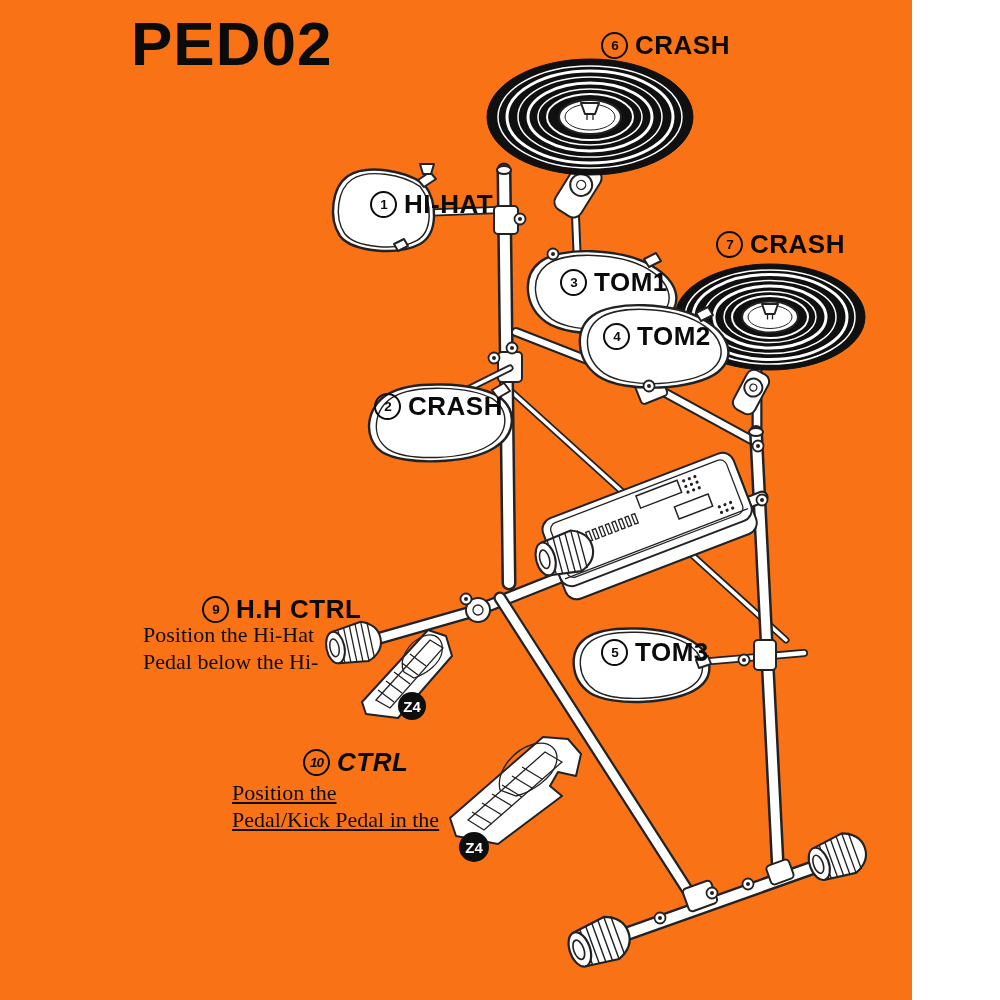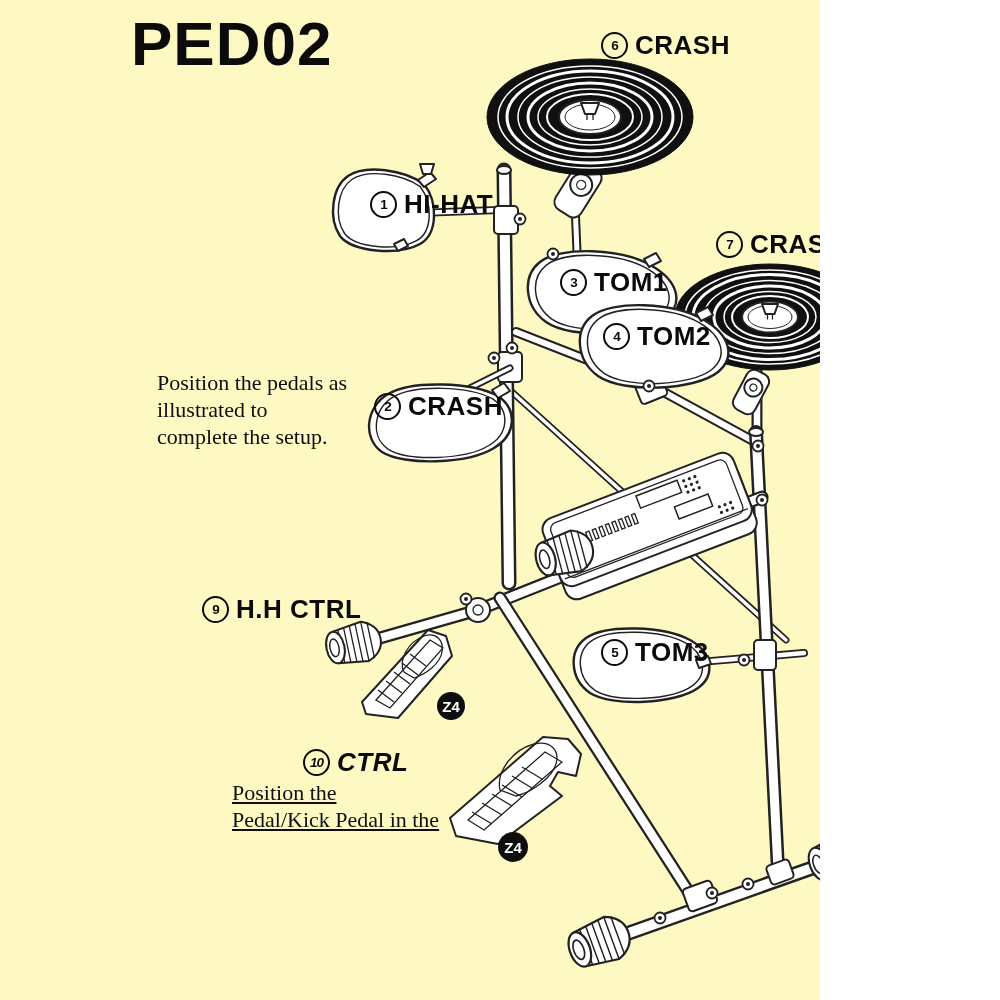--- a/index.html
+++ b/index.html
@@ -1,30 +1,30 @@
 <!DOCTYPE html>
 <html><head>
 <meta charset="utf-8">
 <style>
   html,body{margin:0;padding:0;background:#fff;}
-  .page{position:relative;width:820px;height:1000px;background:#fef9c3;overflow:hidden;
+  .page{position:relative;width:912px;height:1000px;background:#f97316;overflow:hidden;
         font-family:"Liberation Sans","DejaVu Sans",sans-serif;color:#111;}
   .art{position:absolute;left:0;top:0;z-index:1;}
   .page-title{position:absolute;left:131px;top:8px;z-index:3;margin:0;
       font-size:62px;font-weight:bold;letter-spacing:1px;color:#0b0b0b;}
   .part-label{position:absolute;z-index:3;display:flex;align-items:center;gap:7px;
       font-weight:bold;font-size:26px;letter-spacing:0.5px;color:#0b0b0b;white-space:nowrap;}
   .circ-num{flex:0 0 auto;width:23px;height:23px;border:2.5px solid #0b0b0b;border-radius:50%;
       display:inline-flex;align-items:center;justify-content:center;
       font-size:13.5px;font-weight:bold;letter-spacing:-1px;line-height:1;}
   .note{position:absolute;z-index:3;font-family:"Liberation Serif","DejaVu Serif",serif;
       font-size:22px;line-height:27px;color:#0e0e0e;white-space:nowrap;}
   .badge{position:absolute;z-index:3;border-radius:50%;background:#0e0e0e;color:#fff;
       display:flex;align-items:center;justify-content:center;
-      font-size:15px;font-weight:bold;letter-spacing:0;margin-left:39px;}
+      font-size:15px;font-weight:bold;letter-spacing:0;}
   
   .shape{fill:#fff;stroke:#222;stroke-width:2;stroke-linejoin:round;}
   .thin{fill:none;stroke:#222;stroke-width:1.3;}
   .pad{fill:#fff;stroke:#222;stroke-width:2.4;stroke-linejoin:round;}
   .pad-inner{fill:none;stroke:#222;stroke-width:1.6;}
   .tO{stroke:#222;stroke-linecap:round;fill:none;}
   .tI{stroke:#fff;stroke-linecap:round;fill:none;}
 </style>
 </head>
 <body>
@@ -312,26 +312,23 @@
   </div>
   <div class="part-label" style="left:601px;top:637px;">
     <span class="circ-num">5</span>
     <span>TOM3</span>
   </div>
   <div class="part-label" style="left:303px;top:747px;font-style:italic;">
     <span class="circ-num">10</span>
     <span>CTRL</span>
   </div>
 
-  <div class="note" style="left:157px;top:369px;">
-    <div>Position the pedals as</div>
-    <div>illustrated to</div>
-    <div>complete the setup.</div>
-  </div>
   <div class="note" style="left:143px;top:621px;">
+    <div>Position the Hi-Hat</div>
+    <div>Pedal below the Hi-</div>
   </div>
   <div class="note" style="left:232px;top:779px;text-decoration:underline;">
     <div>Position the</div>
     <div>Pedal/Kick Pedal in the</div>
   </div>
 
   <div class="badge" style="left:398px;top:692px;width:28px;height:28px;">Z4</div>
   <div class="badge" style="left:459px;top:832px;width:30px;height:30px;">Z4</div>
 
 </div>

